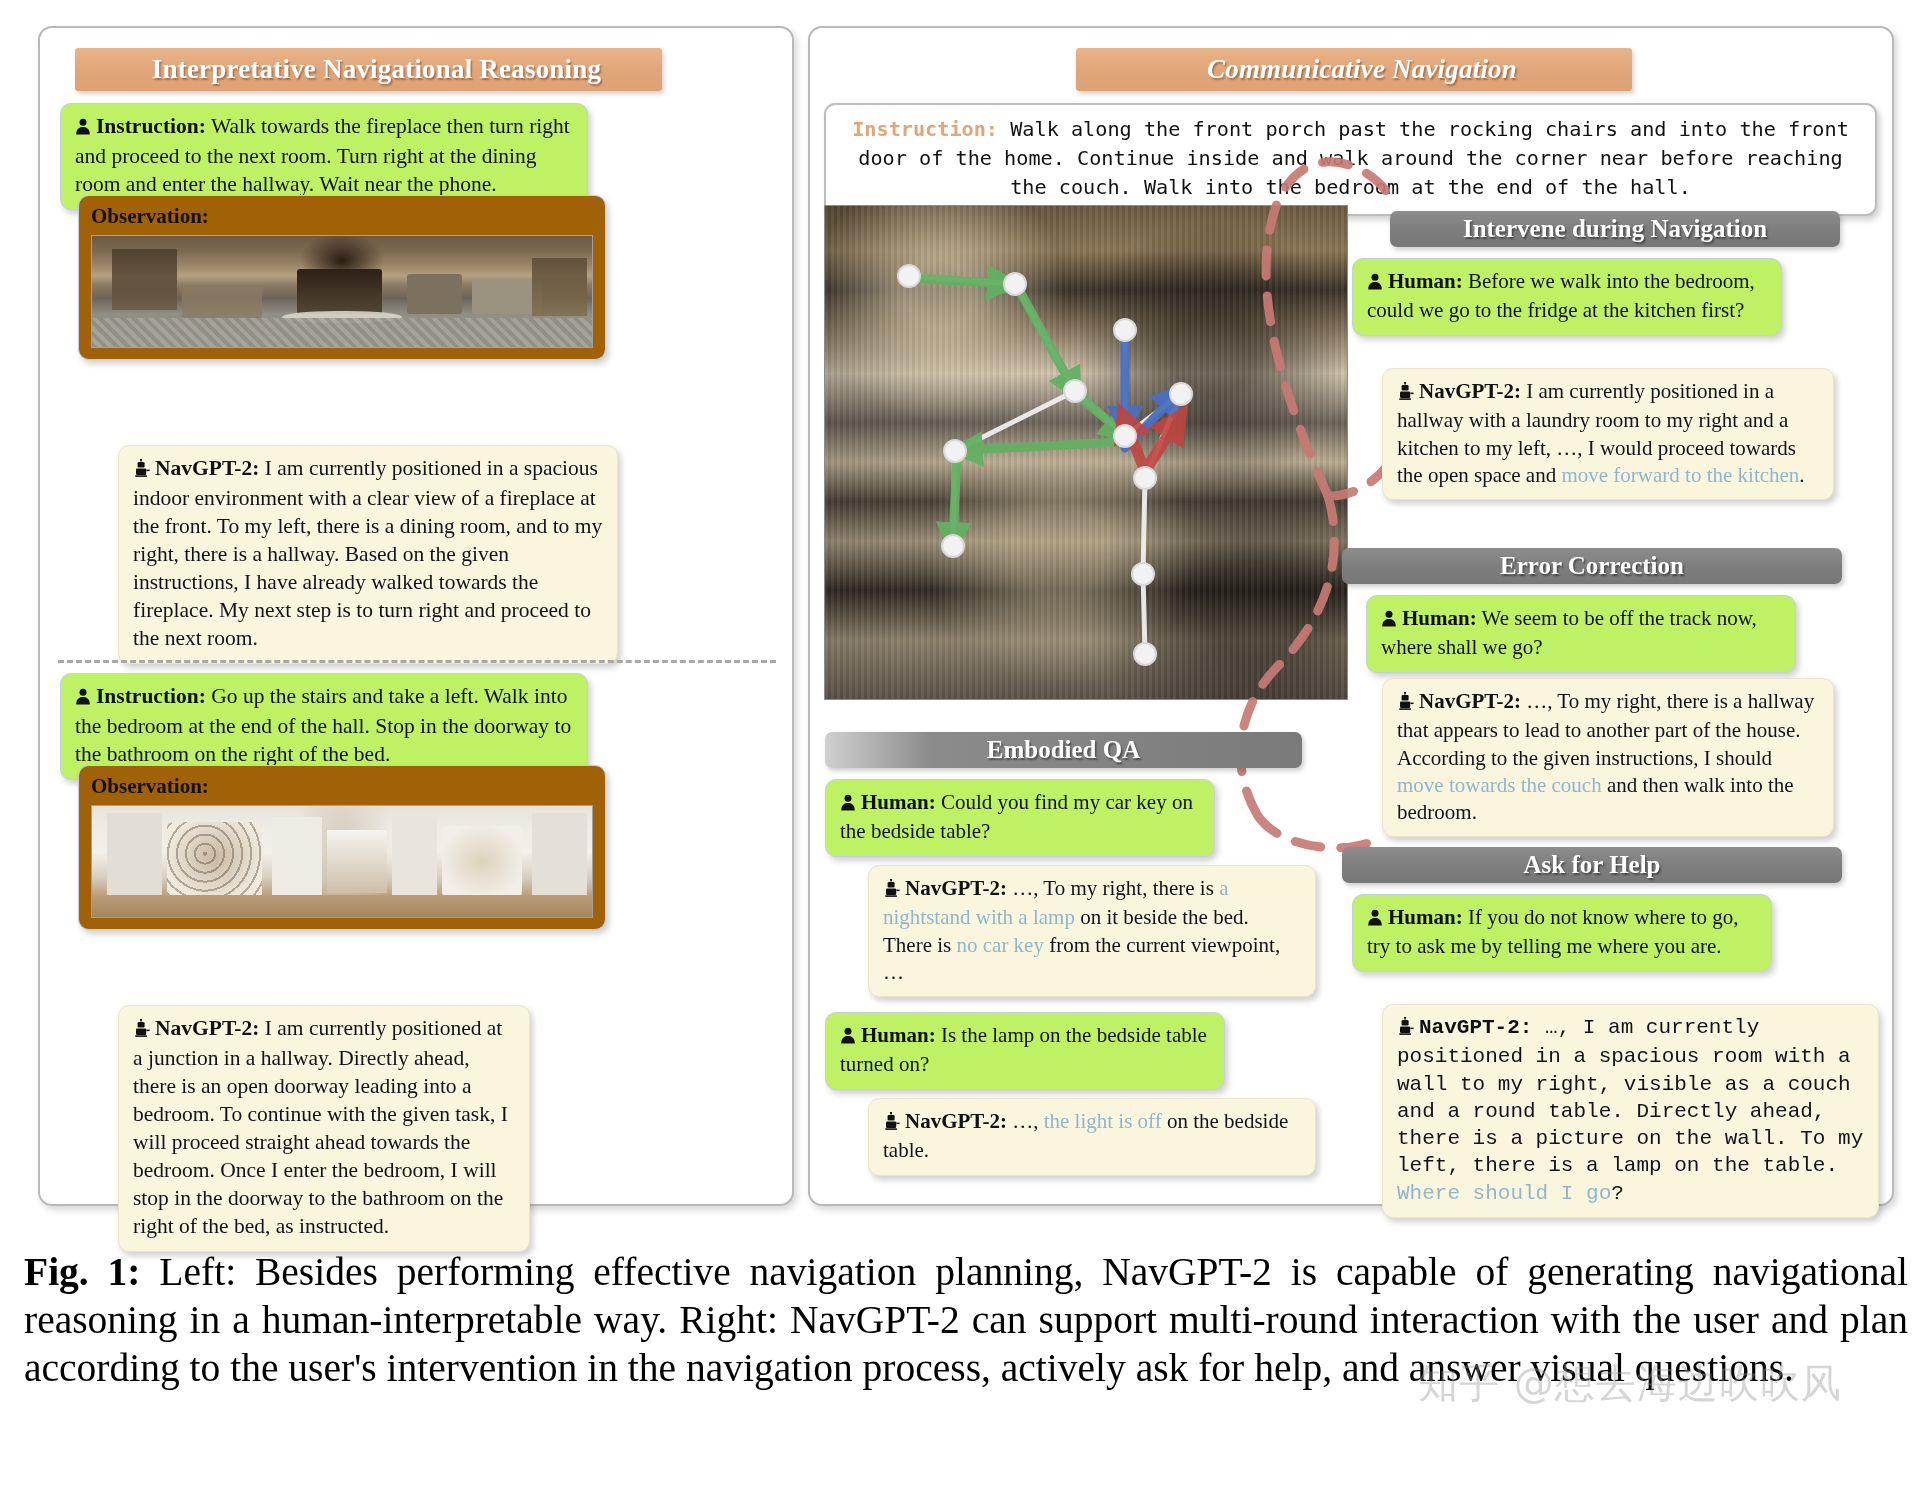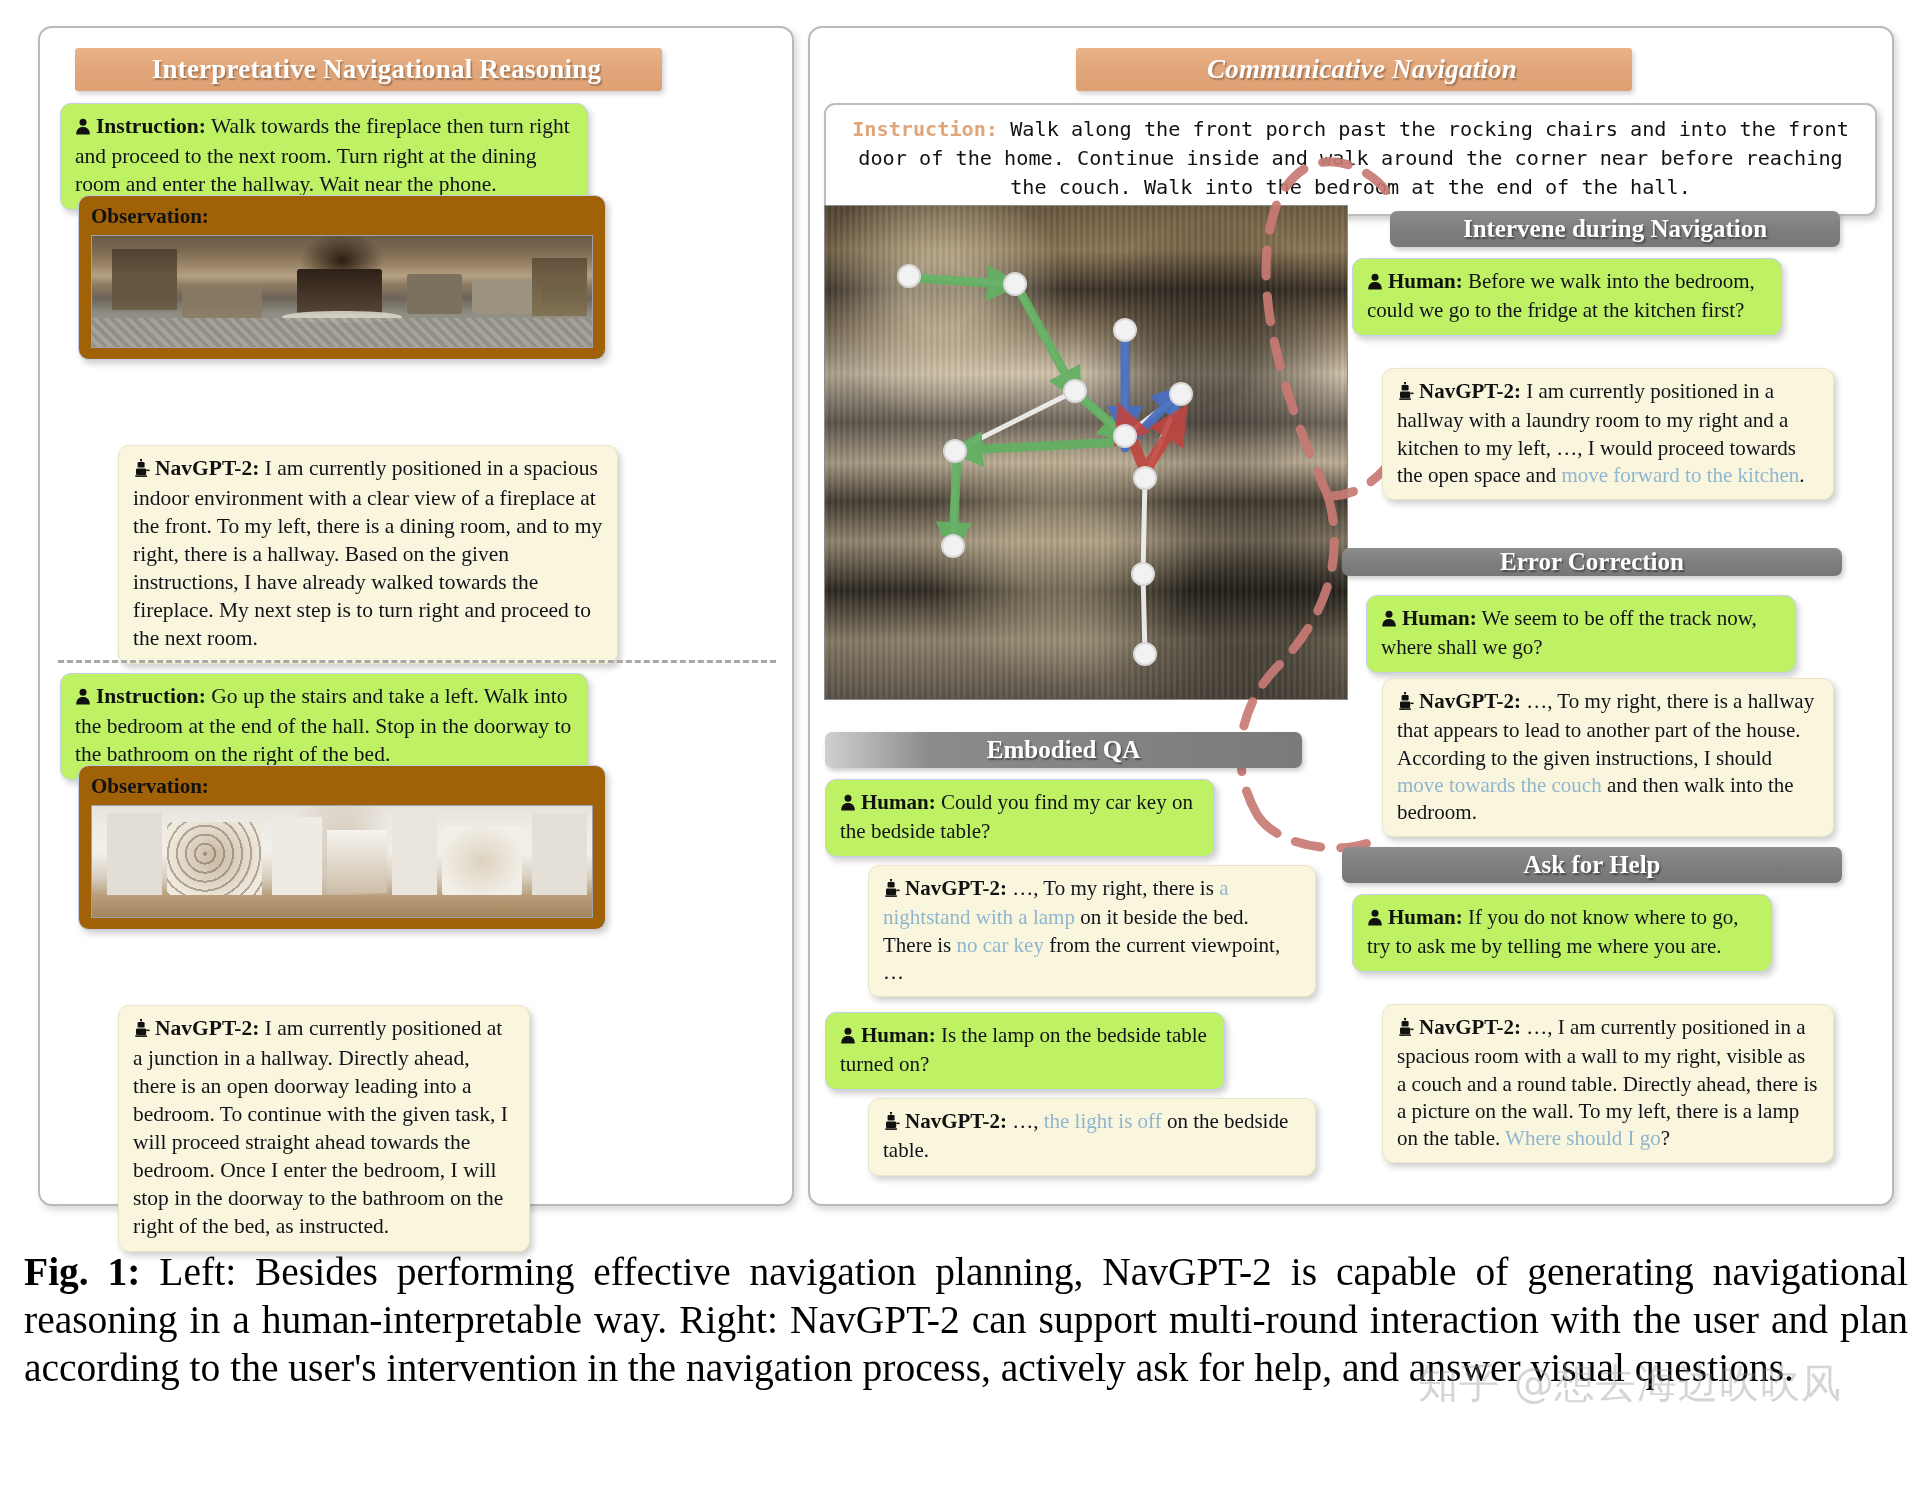--- a/index.html
+++ b/index.html
@@ -398,21 +398,21 @@
           <rect x="7.4" y="0" width="1.3" height="2.6" fill="#111"></rect>
           <circle cx="8.05" cy="0.8" r="1.1" fill="#111"></circle>
           <rect x="4.6" y="3" width="7" height="5.4" rx="1.2" fill="#111"></rect>
           <rect x="3" y="9.4" width="10.2" height="6.6" rx="1.2" fill="#111"></rect>
           <rect x="13.4" y="10.6" width="3.2" height="1.5" fill="#111"></rect>
           <rect x="2.3" y="16.3" width="11.6" height="1.6" fill="#111"></rect>
         </svg>
     </span><span class="role">NavGPT-2:</span><span class="body-txt"> I am currently positioned in a hallway with a laundry room to my right and a kitchen to my left, …, I would proceed towards the open space and </span><span class="hl">move forward to the kitchen</span><span class="body-txt">.</span>
   </div>
 
-  <div class="gray-pill" style="left:1342px; top:548px; width:500px; height:28px;">Error Correction</div>
+  <div class="gray-pill" style="left:1342px; top:548px; width:500px; height:36px;">Error Correction</div>
 
   <div class="bubble human" style="left:1352px; top:595px; width:430px; font-size:21px;margin-left:14px;">
     <span class="icon-person">
       <svg width="16" height="17" viewBox="0 0 16 17">
           <circle cx="8" cy="4.2" r="3.5" fill="#111"></circle>
           <path d="M1.2 16.5 C1.2 10.6 5 9 8 9 C11 9 14.8 10.6 14.8 16.5 Z" fill="#111"></path>
         </svg>
     </span><span class="role">Human:</span><span class="body-txt no-justify"> We seem to be off the track now, where shall we go?</span>
   </div>
 
@@ -433,21 +433,21 @@
 
   <div class="bubble human" style="left:1352px; top:894px; width:420px; font-size:21px;">
     <span class="icon-person">
       <svg width="16" height="17" viewBox="0 0 16 17">
           <circle cx="8" cy="4.2" r="3.5" fill="#111"></circle>
           <path d="M1.2 16.5 C1.2 10.6 5 9 8 9 C11 9 14.8 10.6 14.8 16.5 Z" fill="#111"></path>
         </svg>
     </span><span class="role">Human:</span><span class="body-txt no-justify"> If you do not know where to go, try to ask me by telling me where you are.</span>
   </div>
 
-  <div class="bubble agent" style="left:1382px; top:1004px; width:452px; font-size:21px;">
+  <div class="bubble agent" style="left:1382px; top:1004px; width:497px; font-size:21px;font-family:Liberation Mono, monospace;">
     <span class="icon-robot">
       <svg width="17" height="18" viewBox="0 0 17 18">
           <rect x="7.4" y="0" width="1.3" height="2.6" fill="#111"></rect>
           <circle cx="8.05" cy="0.8" r="1.1" fill="#111"></circle>
           <rect x="4.6" y="3" width="7" height="5.4" rx="1.2" fill="#111"></rect>
           <rect x="3" y="9.4" width="10.2" height="6.6" rx="1.2" fill="#111"></rect>
           <rect x="13.4" y="10.6" width="3.2" height="1.5" fill="#111"></rect>
           <rect x="2.3" y="16.3" width="11.6" height="1.6" fill="#111"></rect>
         </svg>
     </span><span class="role">NavGPT-2:</span><span class="body-txt"> …, I am currently positioned in a spacious room with a wall to my right, visible as a couch and a round table. Directly ahead, there is a picture on the wall. To my left, there is a lamp on the table. </span><span class="hl">Where should I go</span><span class="body-txt">?</span>

